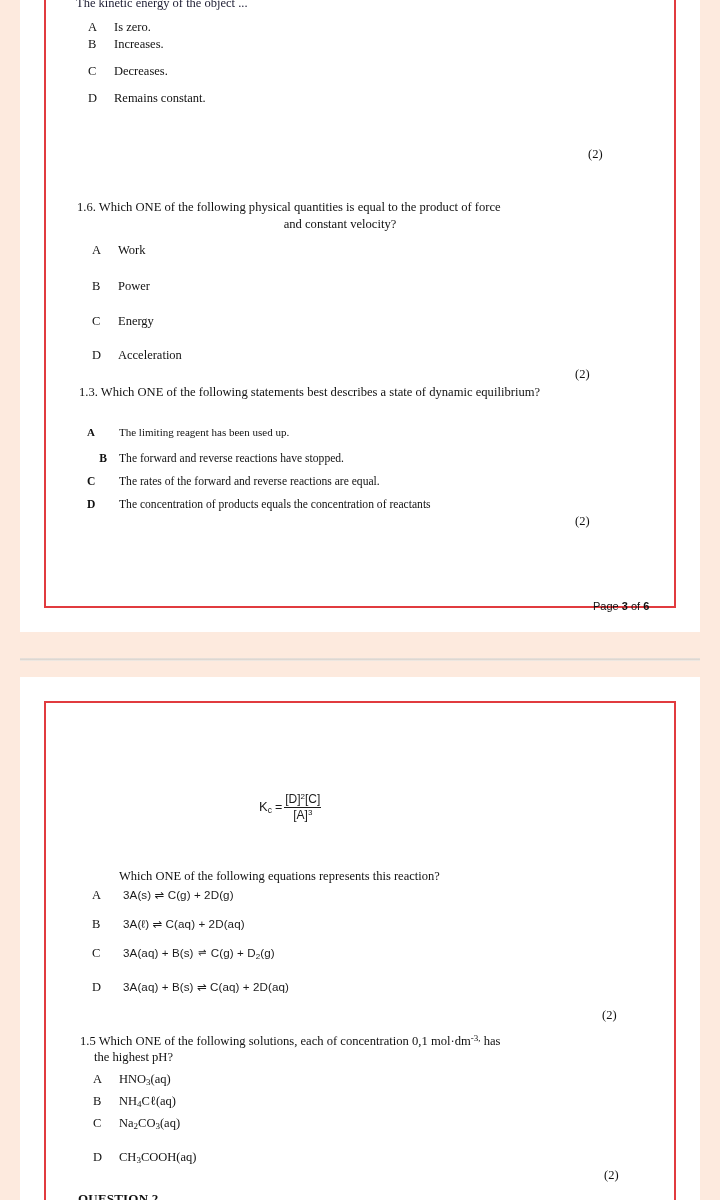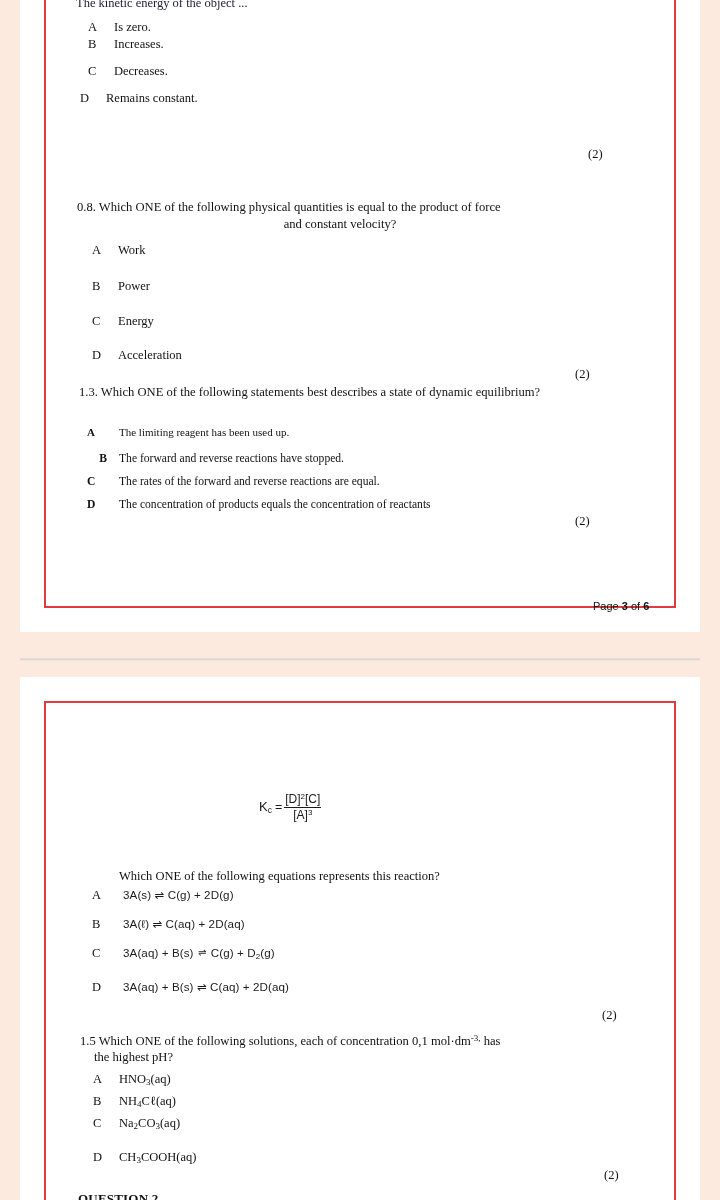--- a/index.html
+++ b/index.html
@@ -196,28 +196,28 @@
 
   <div class="opt" style="left:88px; top:20px;">
     <span class="ltr">A</span><span>Is zero.</span>
   </div>
   <div class="opt" style="left:88px; top:37px;">
     <span class="ltr">B</span><span>Increases.</span>
   </div>
   <div class="opt" style="left:88px; top:64px;">
     <span class="ltr">C</span><span>Decreases.</span>
   </div>
-  <div class="opt" style="left:80px; top:91px;">
+  <div class="opt" style="left:88px; top:91px;">
     <span class="ltr">D</span><span>Remains constant.</span>
   </div>
 
   <div class="marks" style="left:588px; top:147px;">(2)</div>
 
   <div class="q-stem" style="left:77px; top:199px; width:500px;">
-    <span>0.8. Which ONE of the following physical quantities is equal to the product of force</span>
+    <span>1.6. Which ONE of the following physical quantities is equal to the product of force</span>
     <span class="centered-line">and constant velocity?</span>
   </div>
 
   <div class="opt" style="left:92px; top:243px;">
     <span class="ltr">A</span><span>Work</span>
   </div>
   <div class="opt" style="left:92px; top:279px;">
     <span class="ltr">B</span><span>Power</span>
   </div>
   <div class="opt" style="left:92px; top:314px;">

